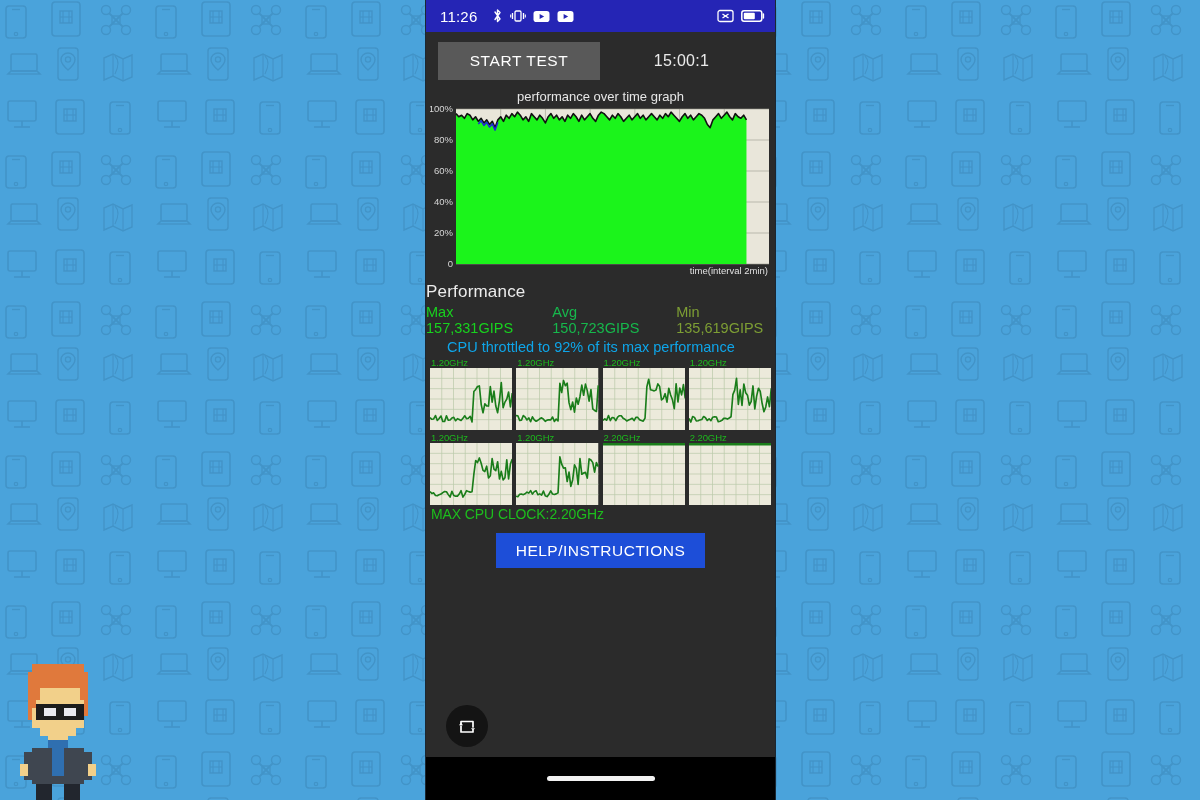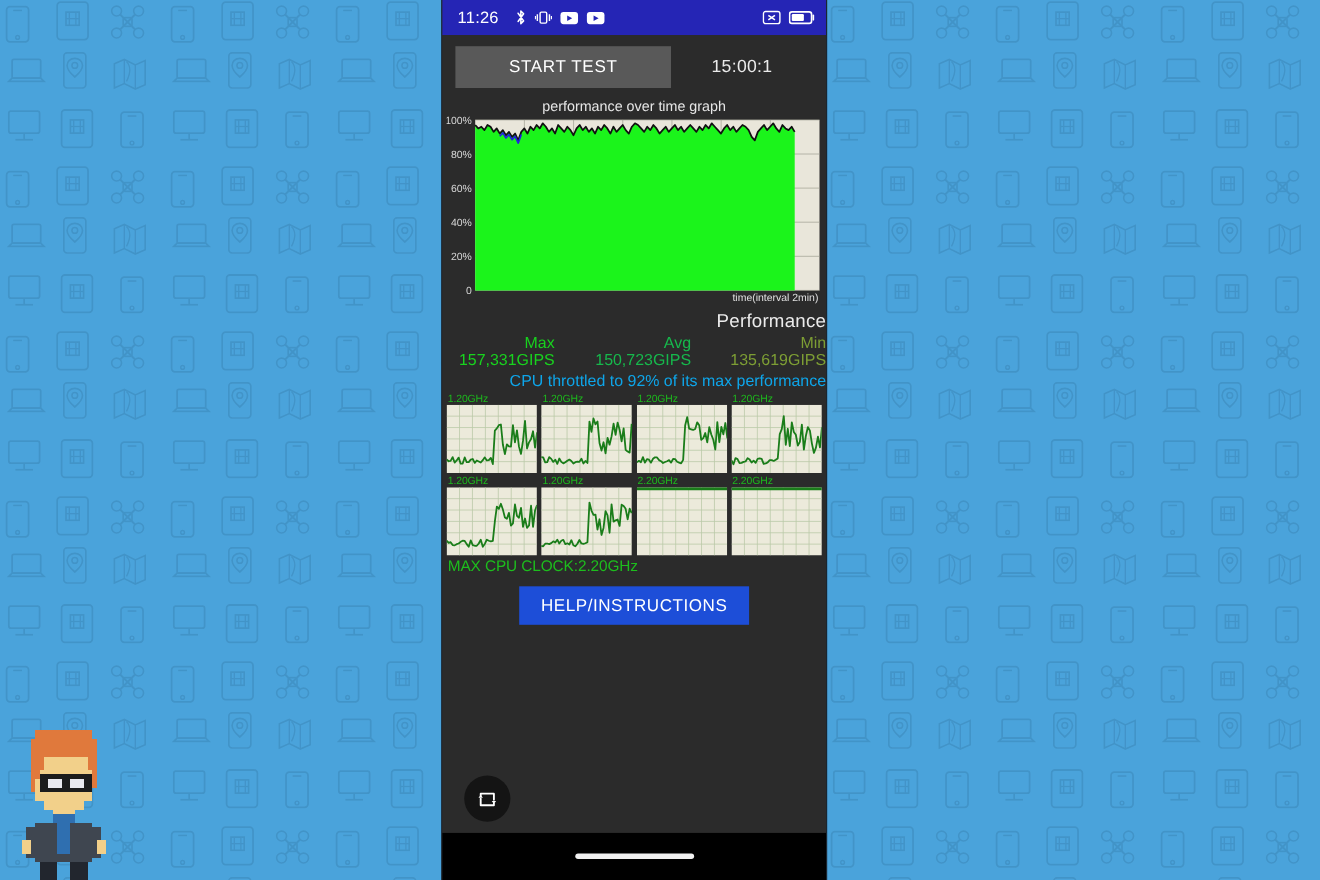--- a/index.html
+++ b/index.html
@@ -27,21 +27,21 @@
     position: absolute;
     left: 12px;
     bottom: 0px;
     width: 92px;
     height: 140px;
   }
 
   
   #phone {
     position: absolute;
-    left: 402px; top: 0;
+    left: 426px; top: 0;
     width: 349px; height: 800px;
     background: #2b2b2b;
     overflow: hidden;
     box-shadow: 0 0 0 1px #1a2733;
   }
 
   
   #statusbar {
     height: 32px;
     background: #2525b5;
@@ -66,21 +66,21 @@
     position: relative;
   }
 
   
   #toprow {
     display: flex;
     align-items: center;
     padding: 10px 12px 9px 12px;
   }
   #start-test-btn {
-    width: 196px; height: 38px;
+    width: 162px; height: 38px;
     background: #595959;
     border: none;
     color: #fff;
     font-size: 15.5px;
     letter-spacing: .6px;
     font-family: inherit;
     cursor: pointer;
   }
   #timer {
     flex: 1;
@@ -98,21 +98,21 @@
     margin-bottom: 1px;
   }
   #graph-wrap {
     position: relative;
     margin: 0 4px;
     height: 172px;
   }
   #graph-svg { display: block; width: 100%; height: 100%; }
 
   
-  #perf-section { margin-top: 5px; text-align: right; }
+  #perf-section { margin-top: 5px; text-align: left; }
   #perf-heading {
     color: #ececec;
     font-size: 17px;
     letter-spacing: .2px;
   }
   #perf-stats {
     margin-top: 2px;
     display: flex;
     justify-content: center;
     gap: 24px;

